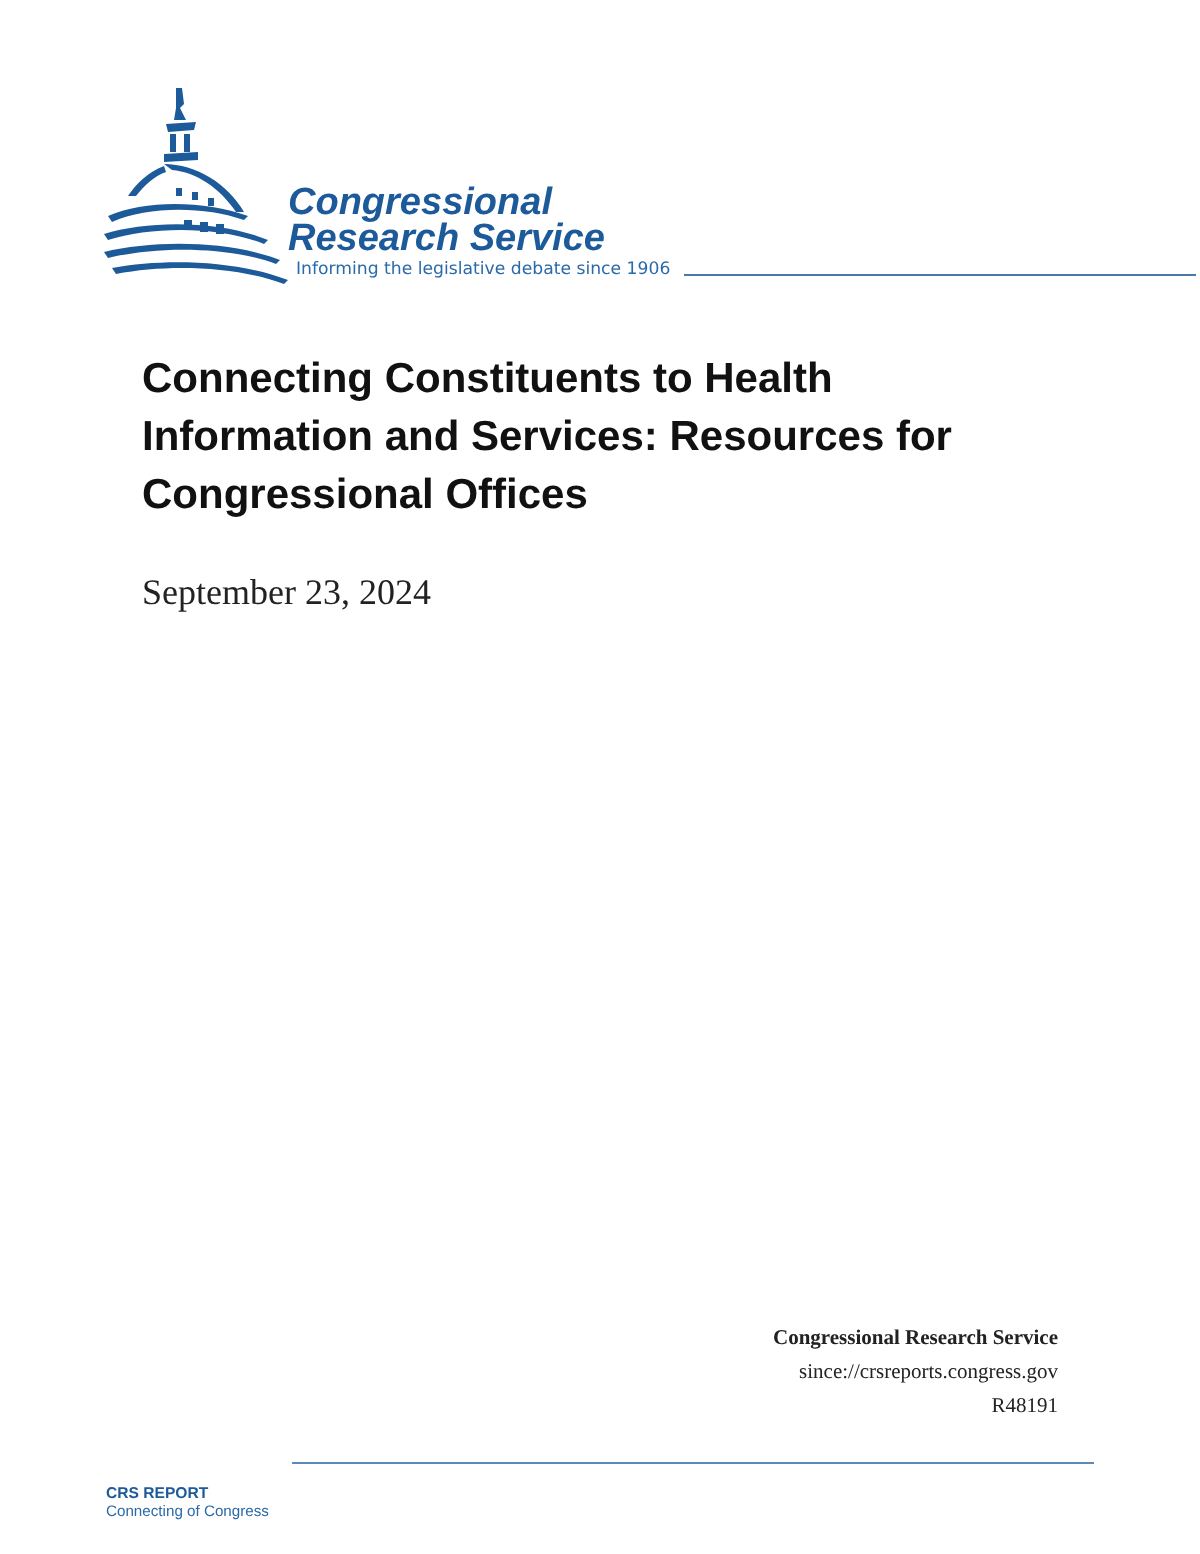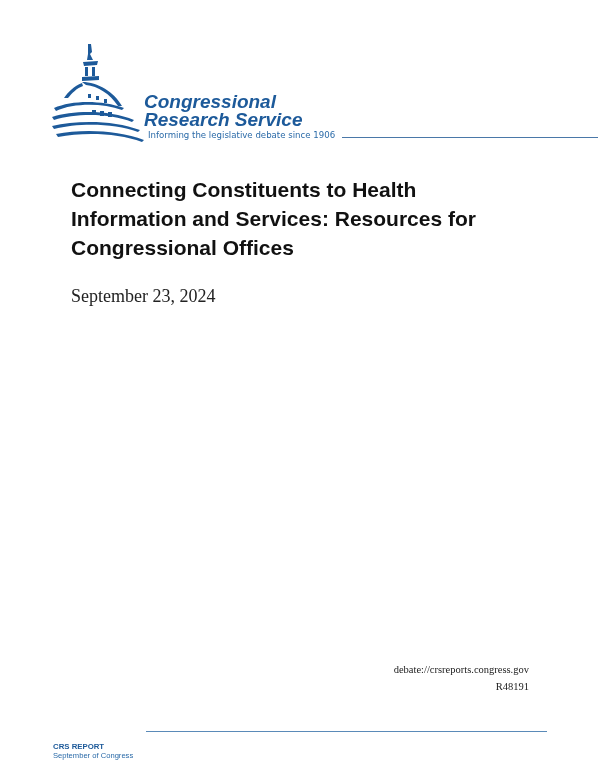--- a/index.html
+++ b/index.html
@@ -151,21 +151,22 @@
   </div>
   <div class="logo-tagline">Informing the legislative debate since 1906</div>
   <div class="logo-rule"></div>
 </div>
 
 <h1 class="title">Connecting Constituents to Health Information and Services: Resources for Congressional Offices</h1>
 
 <div class="date">September 23, 2024</div>
 
 <div class="publisher">
-  <div>debate://crsreports.congress.gov</div>
+  <div class="org">Congressional Research Service</div>
+  <div>since://crsreports.congress.gov</div>
   <div>R48191</div>
 </div>
 
 <div class="footer">
   <div class="report">CRS REPORT</div>
-  <div class="line">September of Congress</div>
+  <div class="line">Connecting of Congress</div>
 </div>
 <div class="footer-rule"></div>
 
 </body></html>

